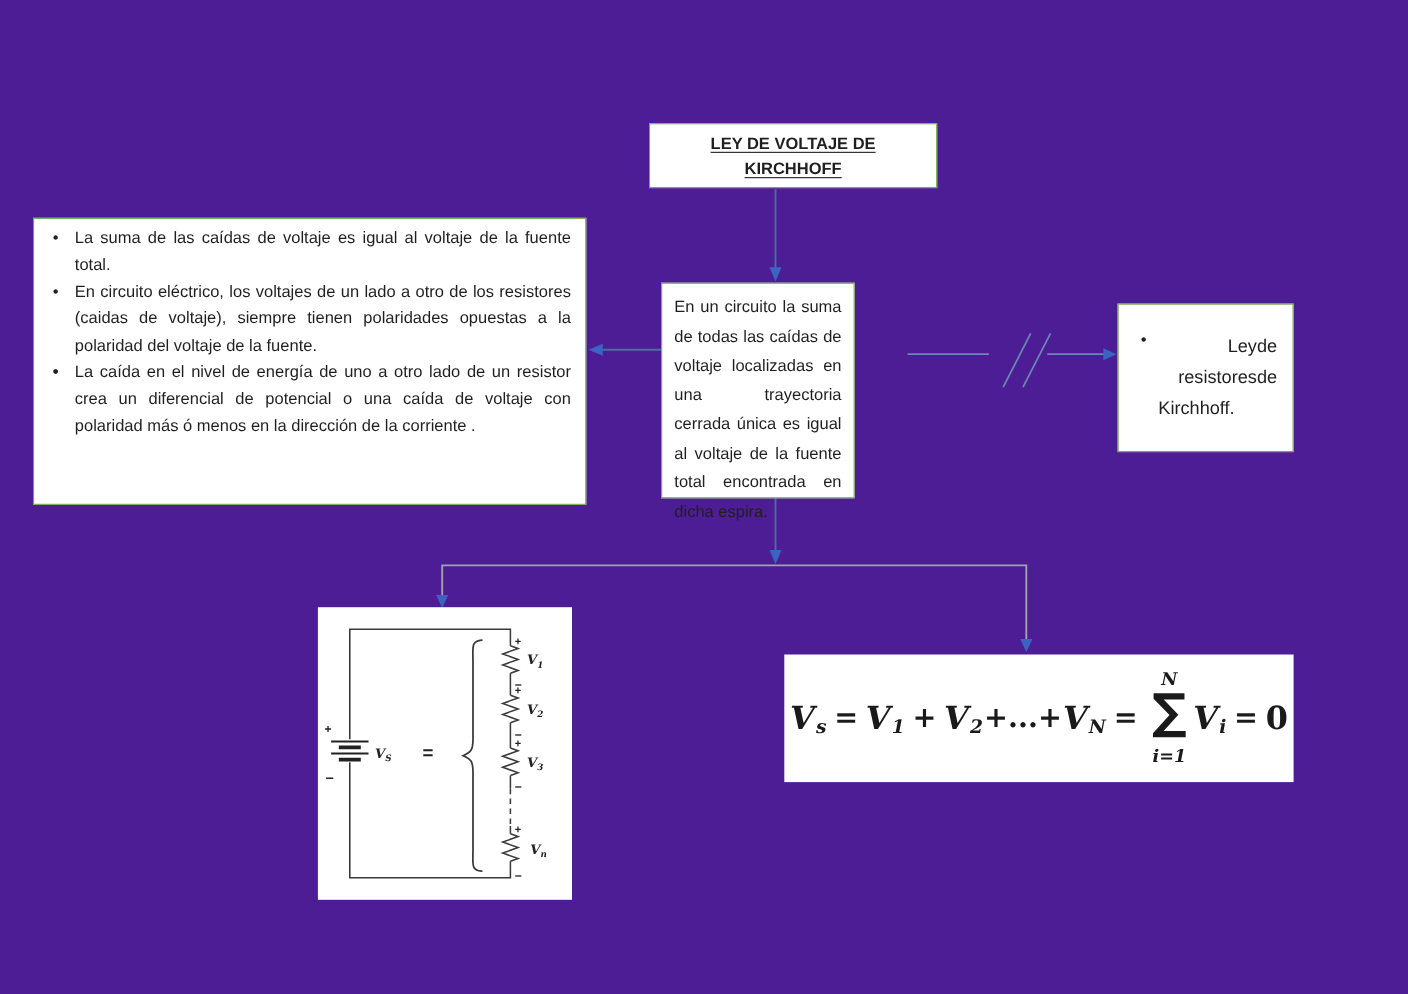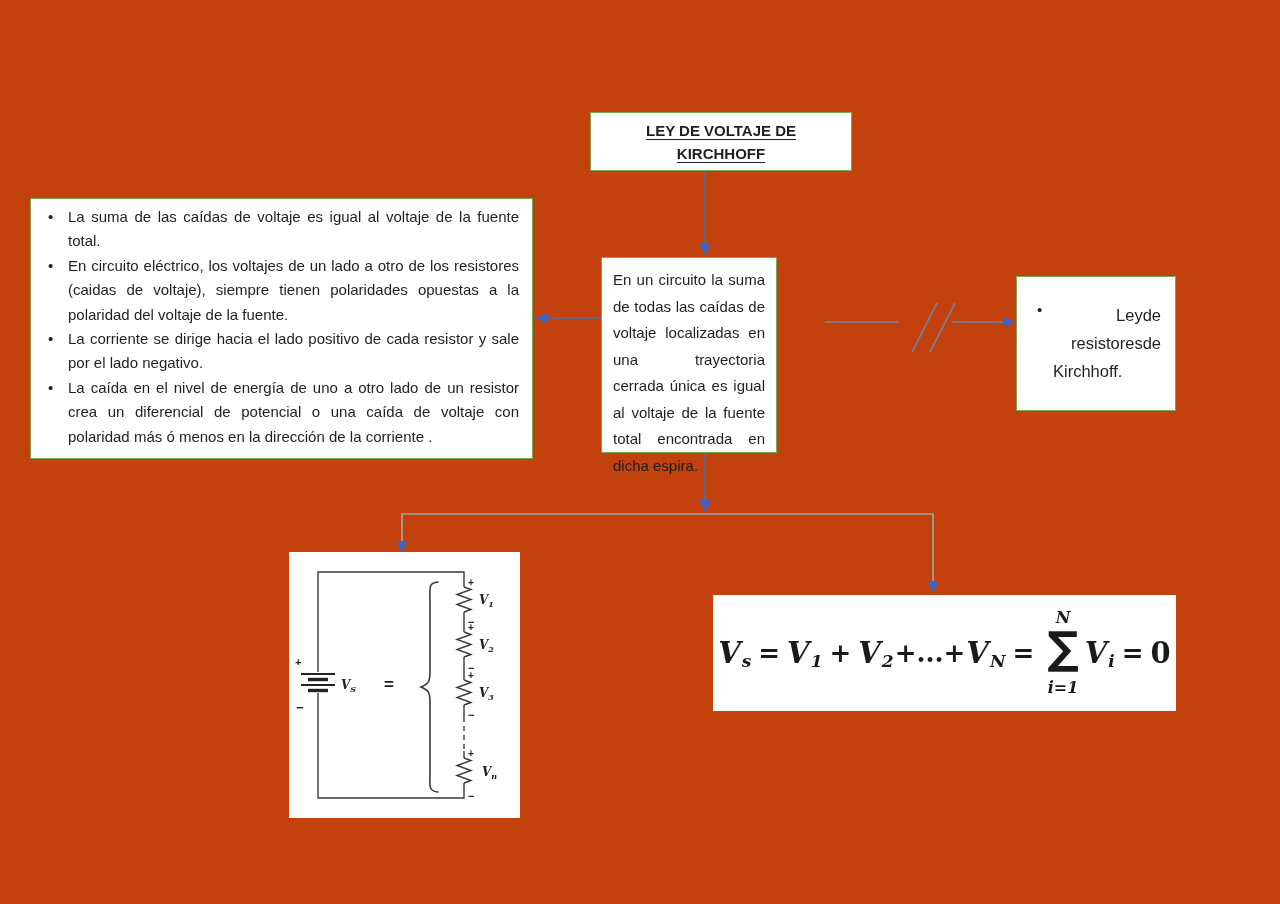--- a/index.html
+++ b/index.html
@@ -1,18 +1,18 @@
 <!DOCTYPE html>
 <html><head>
 <meta charset="utf-8">
 <style>
   html,body { margin:0; padding:0; background:#FCEFC9; }
   #canvas {
     position:relative; width:1280px; height:904px;
-    background:#c2410c; overflow:hidden;
+    background:#4c1d95; overflow:hidden;
     font-family:"Liberation Sans", sans-serif;
     color:#1F1F1F;
   }
   .box {
     position:absolute; background:#FFFFFF;
     border:1.6px solid #74A94F; box-sizing:border-box;
   }
   .plain { position:absolute; background:#FFFFFF; box-sizing:border-box; }
 
   
@@ -102,21 +102,20 @@
       <li>
         <span class="bullet">•</span>
         <span>La suma de las caídas de voltaje es igual al voltaje de la fuente total.</span>
       </li>
       <li>
         <span class="bullet">•</span>
         <span>En circuito eléctrico, los voltajes de un lado a otro de los resistores (caidas de voltaje), siempre tienen polaridades opuestas a la polaridad del voltaje de la fuente.</span>
       </li>
       <li>
         <span class="bullet">•</span>
-        <span> La corriente se dirige hacia el lado positivo de cada resistor y sale por el lado negativo.</span>
       </li>
       <li>
         <span class="bullet">•</span>
         <span>La caída en el nivel de energía de uno a otro lado de un resistor crea un diferencial de potencial o una caída de voltaje con polaridad más ó menos en la dirección de la corriente .</span>
       </li>
     </ul>
   </div>
 
   <div class="box" id="center-box">
     <div class="def-text">En un circuito la suma de todas las caídas de voltaje localizadas en una trayectoria cerrada única es igual al voltaje de la fuente total encontrada en dicha espira.</div>

